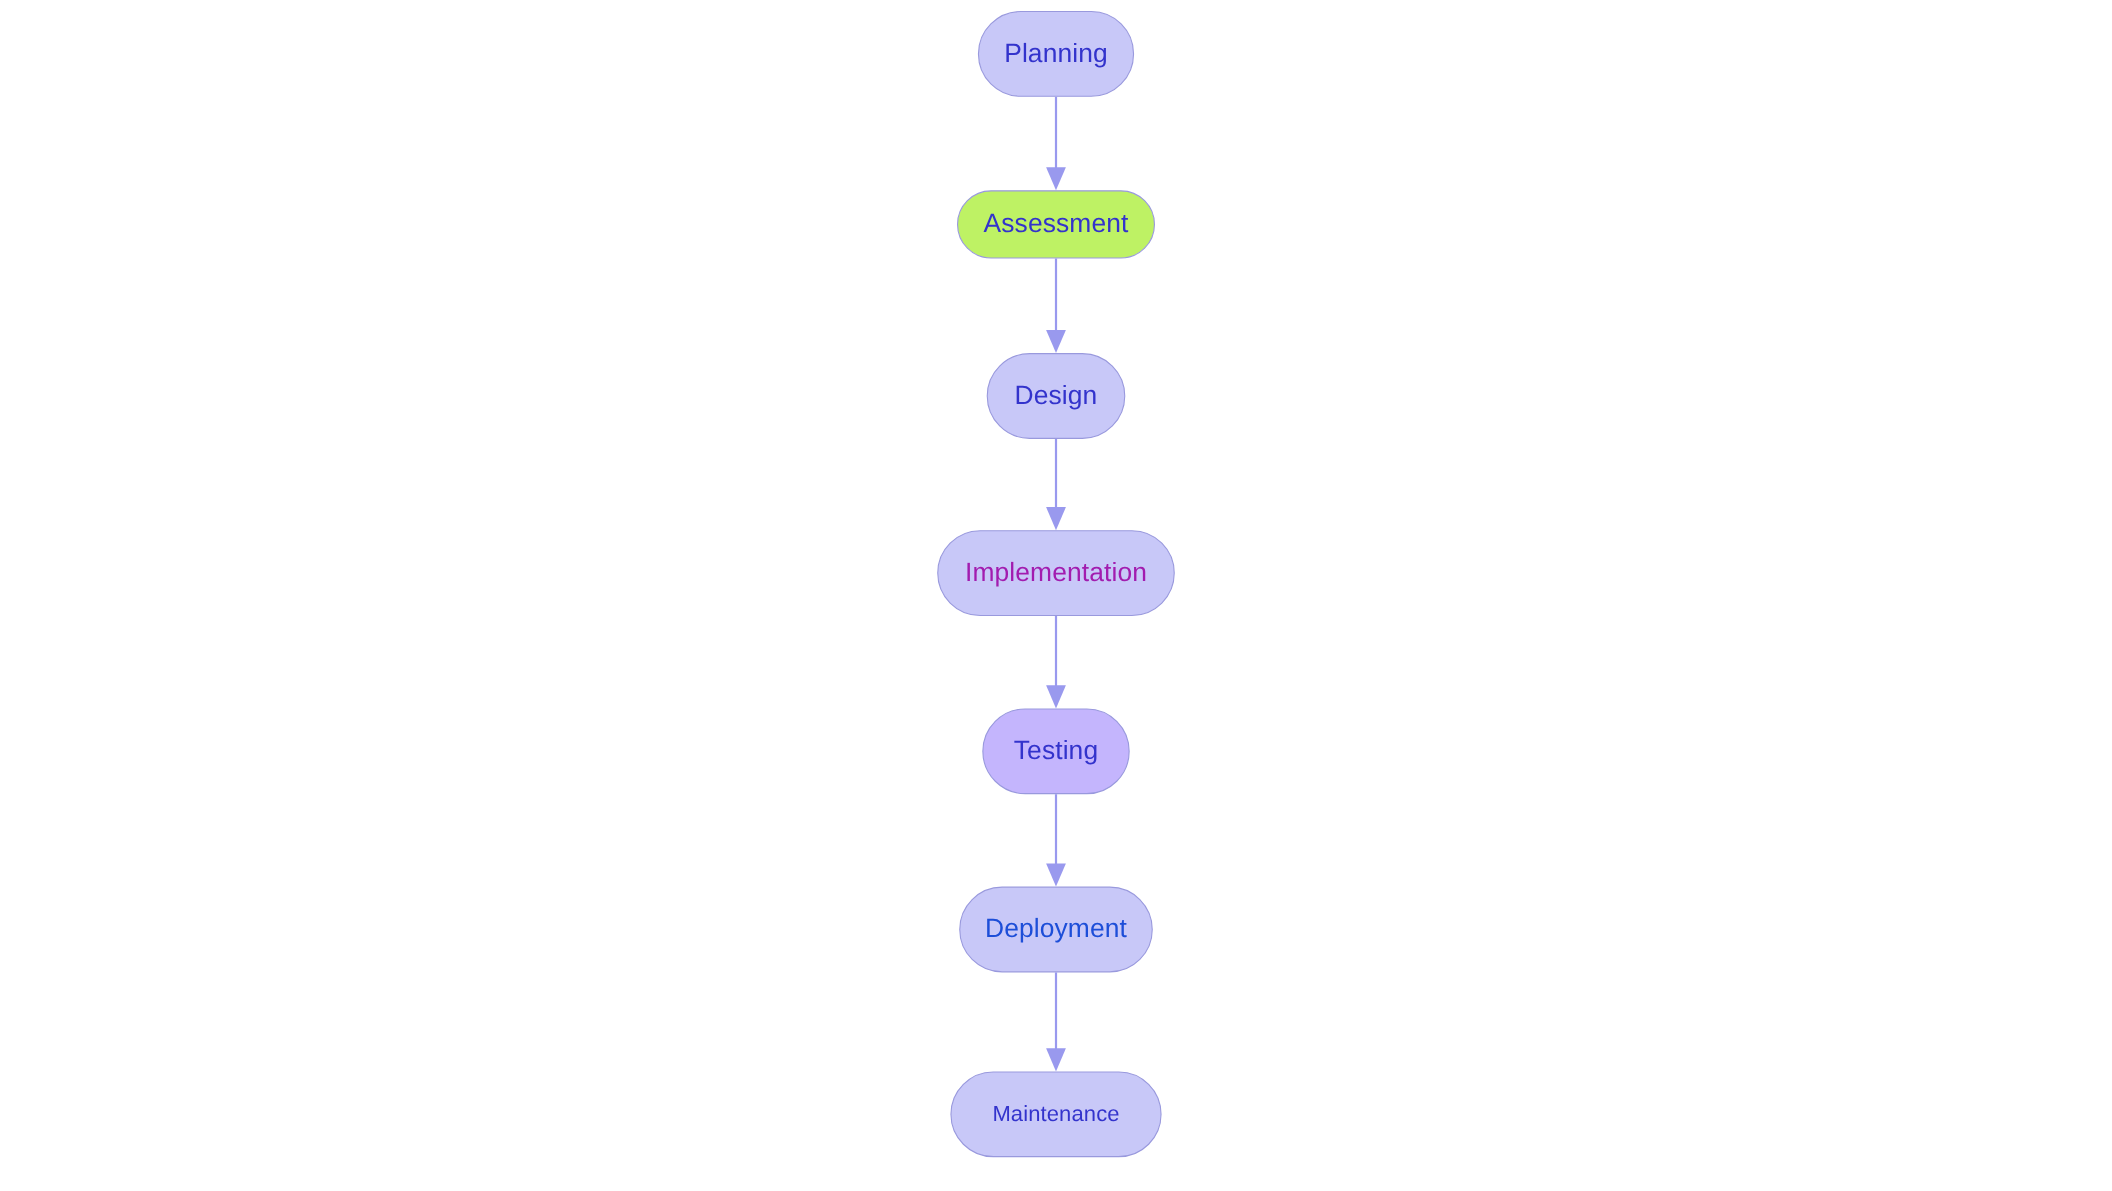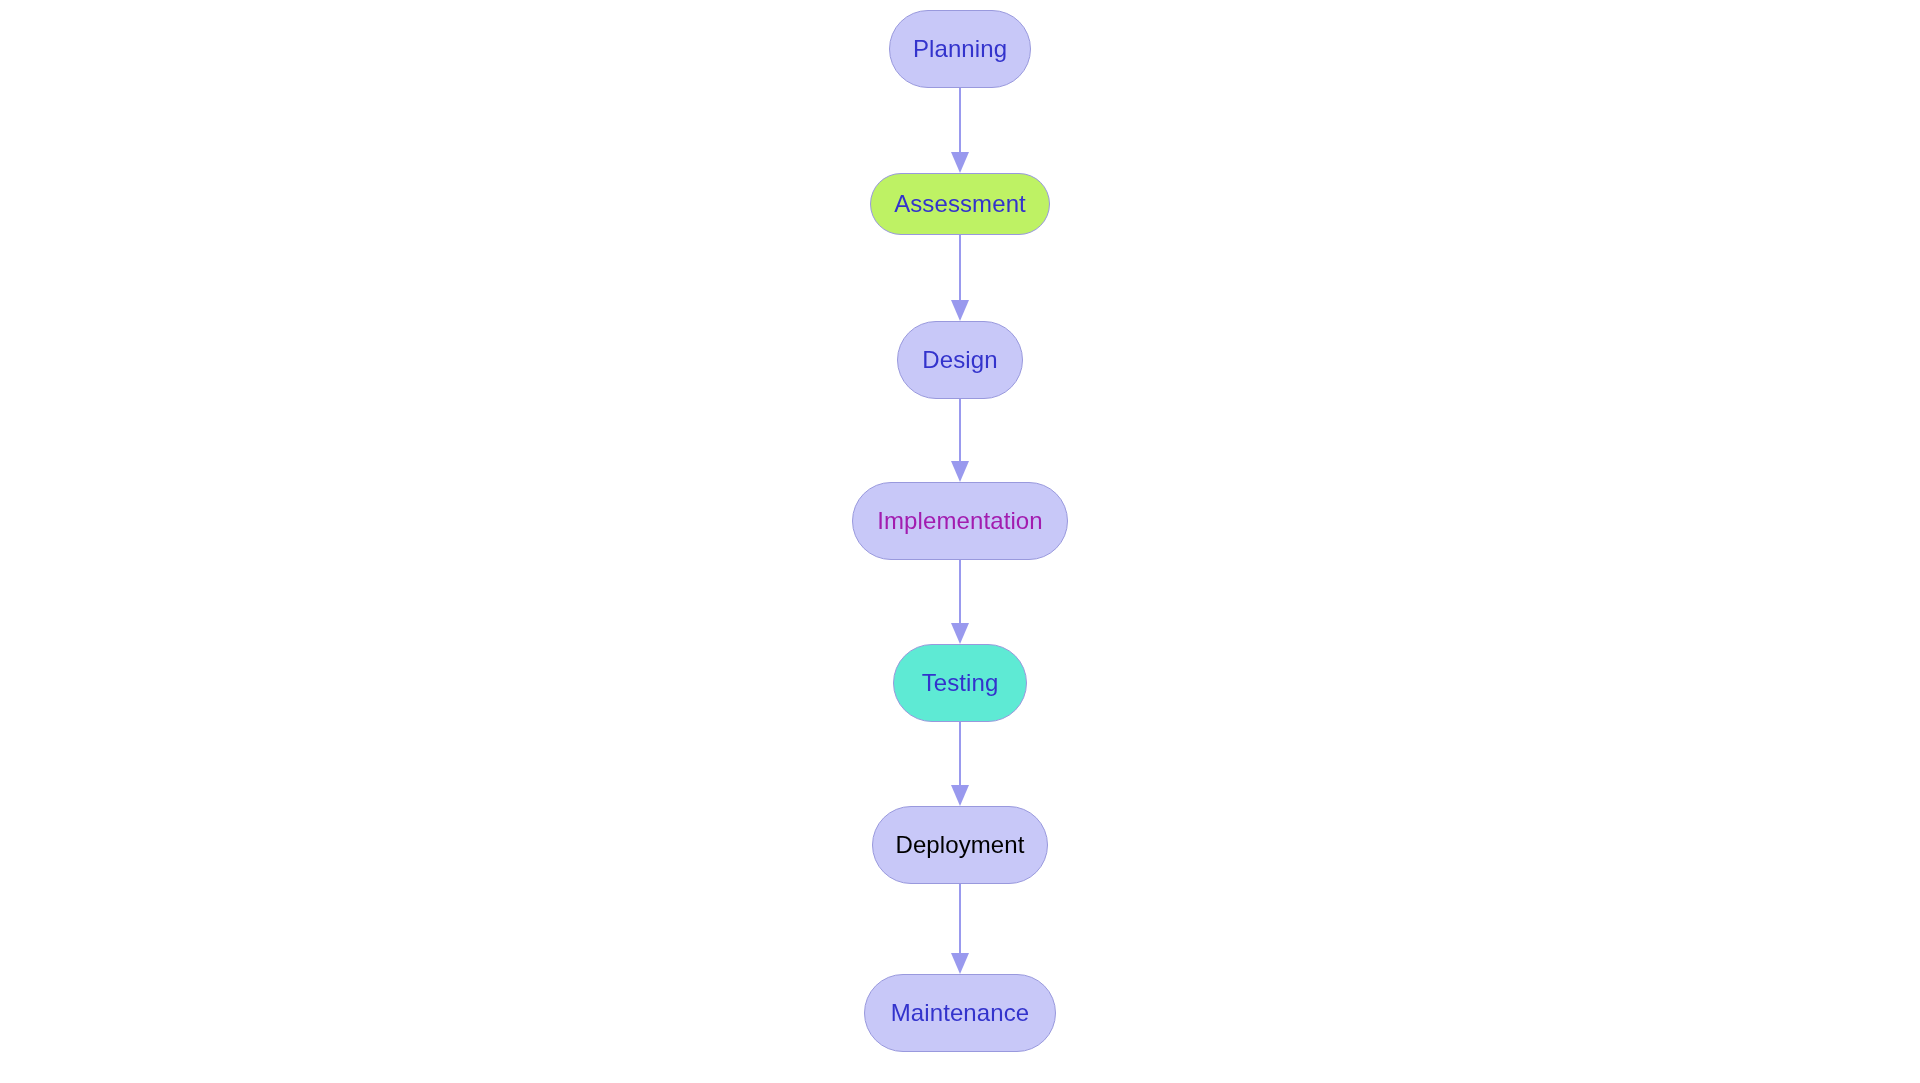--- a/index.html
+++ b/index.html
@@ -107,31 +107,31 @@
         <div class="connector-stem" style="background: rgb(153, 153, 238); width: 2px;"></div>
         <div class="connector-arrowhead" style="border-top-color: rgb(153, 153, 238);"></div>
       </div>
       <div class="flow-node" style="width: 216px; height: 78px; border-radius: 39px; background: rgb(200, 200, 248); border-color: rgb(153, 153, 221);">
         <span class="flow-node-label" style="color: #a21caf; font-size: 24px;">Implementation</span>
       </div>
       <div class="flow-connector" style="height: 84px;">
         <div class="connector-stem" style="background: rgb(153, 153, 238); width: 2px;"></div>
         <div class="connector-arrowhead" style="border-top-color: rgb(153, 153, 238);"></div>
       </div>
-      <div class="flow-node" style="width: 134px; height: 78px; border-radius: 39px; background: #5eead4; border-color: rgb(153, 153, 221);">
+      <div class="flow-node" style="width: 134px; height: 78px; border-radius: 39px; background: #c4b5fd; border-color: rgb(153, 153, 221);">
         <span class="flow-node-label" style="color: rgb(51, 51, 204); font-size: 24px;">Testing</span>
       </div>
       <div class="flow-connector" style="height: 84px;">
         <div class="connector-stem" style="background: rgb(153, 153, 238); width: 2px;"></div>
         <div class="connector-arrowhead" style="border-top-color: rgb(153, 153, 238);"></div>
       </div>
       <div class="flow-node" style="width: 176px; height: 78px; border-radius: 39px; background: rgb(200, 200, 248); border-color: rgb(153, 153, 221);">
-        <span class="flow-node-label" style="color: #000000; font-size: 24px;">Deployment</span>
+        <span class="flow-node-label" style="color: #1d4ed8; font-size: 24px;">Deployment</span>
       </div>
       <div class="flow-connector" style="height: 90px;">
         <div class="connector-stem" style="background: rgb(153, 153, 238); width: 2px;"></div>
         <div class="connector-arrowhead" style="border-top-color: rgb(153, 153, 238);"></div>
       </div>
       <div class="flow-node" style="width: 192px; height: 78px; border-radius: 39px; background: rgb(200, 200, 248); border-color: rgb(153, 153, 221);">
-        <span class="flow-node-label" style="color: rgb(51, 51, 204); font-size: 24px;">Maintenance</span>
+        <span class="flow-node-label" style="color: rgb(51, 51, 204); font-size: 20px;">Maintenance</span>
       </div>
     </div>
 </div>
 
 </body></html>

